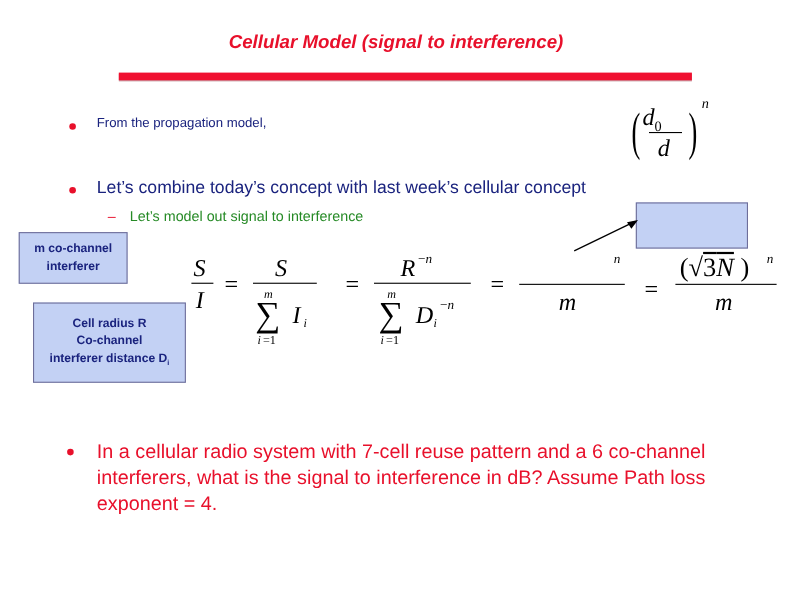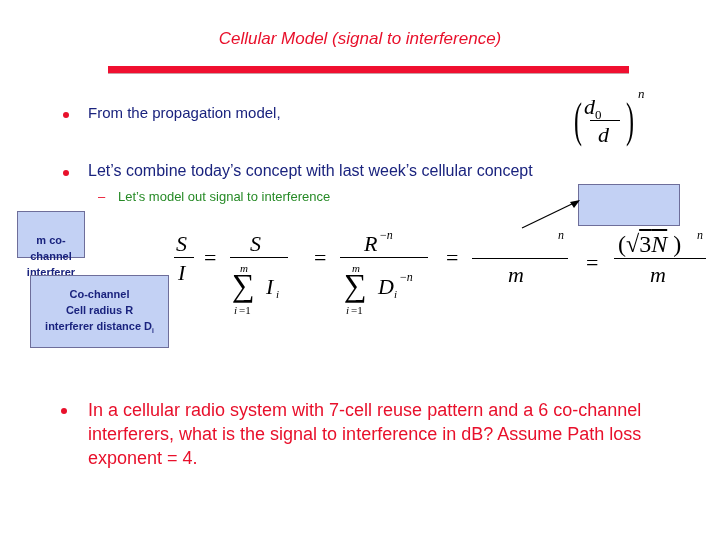--- a/index.html
+++ b/index.html
@@ -4,32 +4,32 @@
   <style>
     html, body { margin: 0; padding: 0; }
     body {
       width: 720px; height: 540px; position: relative; overflow: hidden;
       background: #ffffff;
       font-family: "Liberation Sans", sans-serif;
     }
     .title {
       position: absolute; left: 0; width: 720px; top: 29px;
       text-align: center; color: #e8102b;
-      font-size: 17px; font-weight: normal; font-style: italic;
+      font-size: 17px; font-weight: bold; font-style: italic;
     }
     .divider {
       position: absolute; left: 108px; top: 66px; width: 521px; height: 7px;
       background: #f01030;
       box-shadow: 0 1px 0 #c9a0a6;
     }
     .bullet {
       position: absolute; width: 6px; height: 6px; border-radius: 50%;
       background: #e8102b;
     }
-    .b1 { position: absolute; left: 88px; top: 104px; color: #1a237e; font-size: 15px; }
+    .b1 { position: absolute; left: 88px; top: 104px; color: #1a237e; font-size: 12px; }
     .b2 { position: absolute; left: 88px; top: 162px; color: #1a237e; font-size: 16px; }
     .sub { position: absolute; left: 118px; top: 189px; color: #268a26; font-size: 13px; }
     .dash { position: absolute; left: 98px; top: 189px; color: #e8102b; font-size: 13px; }
     .math {
       position: absolute; font-family: "Liberation Serif", serif; color: #000;
     }
     .it { font-style: italic; }
     .box {
       position: absolute; background: #c3d1f4; border: 1px solid #6e6e9a;
       color: #1a237e; font-weight: bold; font-size: 11px; text-align: center;
@@ -60,27 +60,27 @@
   <span class="it" style="position:absolute;left:200px;top:30px;">d</span>
   <span style="position:absolute;left:228px;top:0;font-size:48px;line-height:56px;transform:scaleX(0.5);transform-origin:left;">)</span>
   <span class="it" style="position:absolute;left:240px;top:-6px;font-size:13px;">n</span>
 </div>
 
 <div class="bullet" style="left:63px;top:170px;"></div>
 <div class="b2">Let’s combine today’s concept with last week’s cellular concept</div>
 <div class="dash">–</div>
 <div class="sub">Let’s model out signal to interference</div>
 
-<div class="box" style="left:17px;top:211px;width:68px;height:47px;padding-top:20px;">
+<div class="box" style="left:17px;top:211px;width:99px;height:47px;padding-top:6px;">
   <div>m co-channel</div>
   <div>interferer</div>
 </div>
 <div class="box" style="left:30px;top:275px;width:139px;height:73px;padding-top:10px;">
+  <div>Cell radius R</div>
   <div>Co-channel</div>
-  <div>Cell radius R</div>
   <div><span>interferer distance D</span><sub>i</sub></div>
 </div>
 <div class="box" style="left:578px;top:184px;width:102px;height:42px;padding-top:4px;">
 </div>
 
 <svg style="position:absolute;left:520px;top:196px;" width="62" height="34">
   <line x1="2" y1="32" x2="56" y2="6" stroke="#000" stroke-width="1.2"></line>
   <polygon points="60,4 50,6 54,12" fill="#000"></polygon>
 </svg>
 

